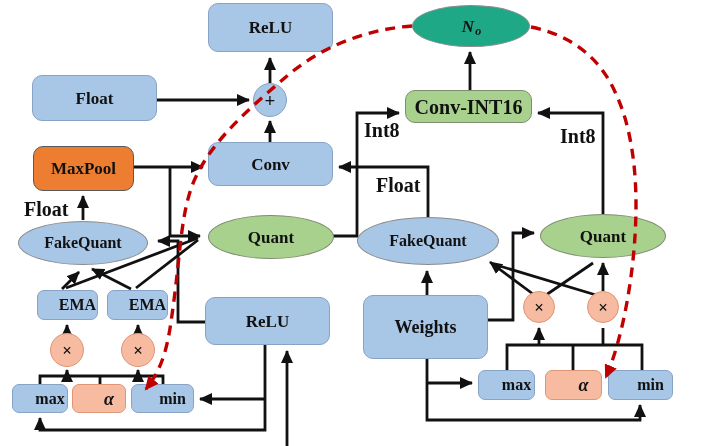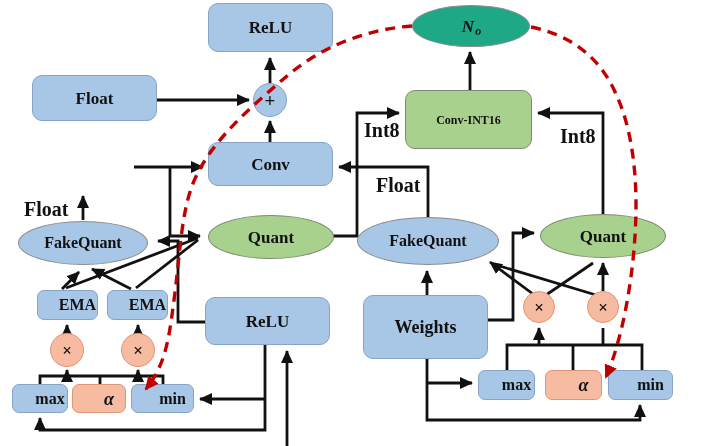--- a/index.html
+++ b/index.html
@@ -78,25 +78,26 @@
       <path d="M596,295 L493,264"></path>
       <path d="M546,295 L593,263"></path>
       <path d="M603,291 L603,263" marker-end="url(#arrB)"></path>
     </g>
   </svg>
 
   <div class="node rect" style="left:208px;top:3px;width:125px;height:49px;">ReLU</div>
   <div class="node rect" style="left:32px;top:75px;width:125px;height:46px;">Float</div>
   <div class="node circle" style="left:253px;top:83px;width:34px;height:34px;font-size:19px;">+</div>
   <div class="node rect" style="left:208px;top:142px;width:125px;height:44px;">Conv</div>
+  <div class="node rect orange" style="left:33px;top:146px;width:101px;height:45px;">MaxPool</div>
   <div class="node ellipse teal" style="left:412px;top:5px;width:118px;height:42px;">
     <span>N</span>
       <span class="sub">o</span>
   </div>
-  <div class="node rect green" style="left:405px;top:90px;width:127px;height:59px;font-size:12px;">Conv-INT16</div>
+  <div class="node rect green" style="left:405px;top:90px;width:127px;height:33px;font-size:20px;">Conv-INT16</div>
 
   <div class="node ellipse" style="left:18px;top:221px;width:130px;height:44px;font-size:16px;">FakeQuant</div>
   <div class="node ellipse green" style="left:208px;top:215px;width:126px;height:44px;">Quant</div>
   <div class="node ellipse" style="left:357px;top:217px;width:142px;height:48px;font-size:16px;">FakeQuant</div>
   <div class="node ellipse green" style="left:540px;top:214px;width:126px;height:44px;">Quant</div>
 
   <div class="node small" style="left:37px;top:290px;width:61px;height:30px;">EMA</div>
   <div class="node small" style="left:107px;top:290px;width:61px;height:30px;">EMA</div>
   <div class="node rect" style="left:205px;top:297px;width:125px;height:48px;">ReLU</div>
   <div class="node rect" style="left:363px;top:295px;width:125px;height:64px;font-size:18px;">Weights</div>

